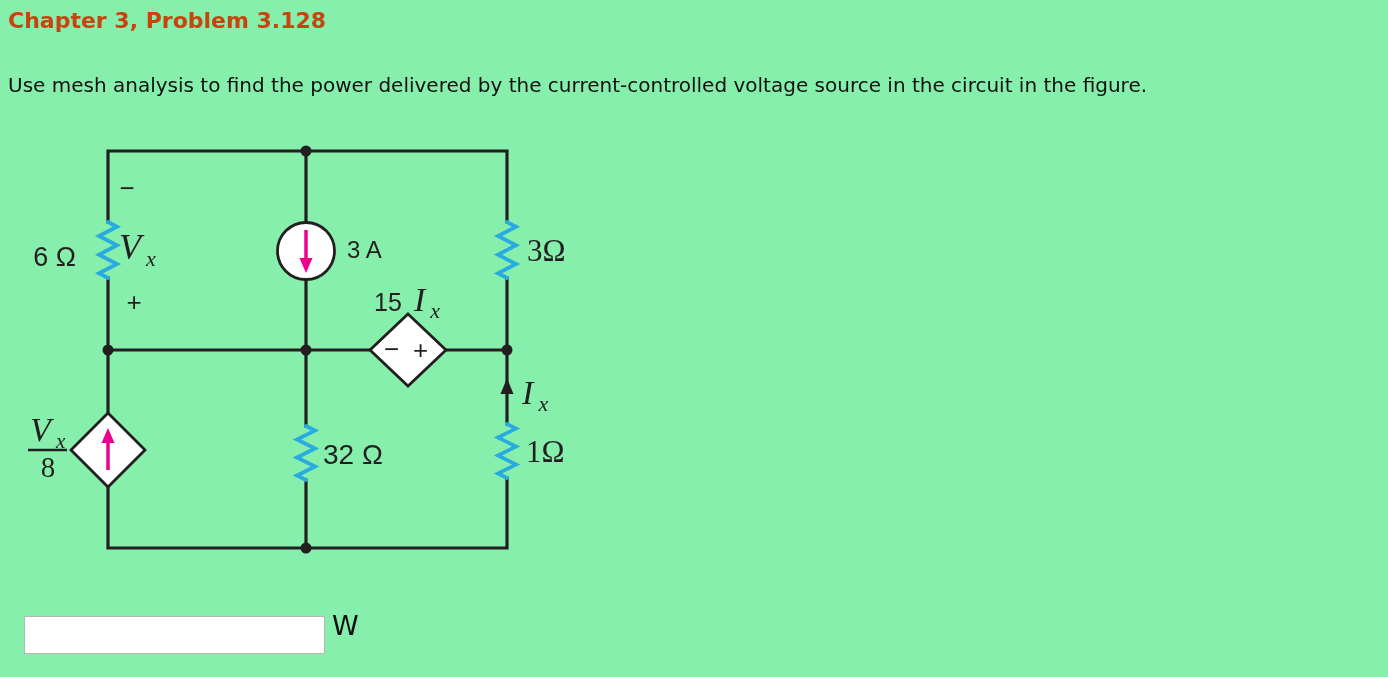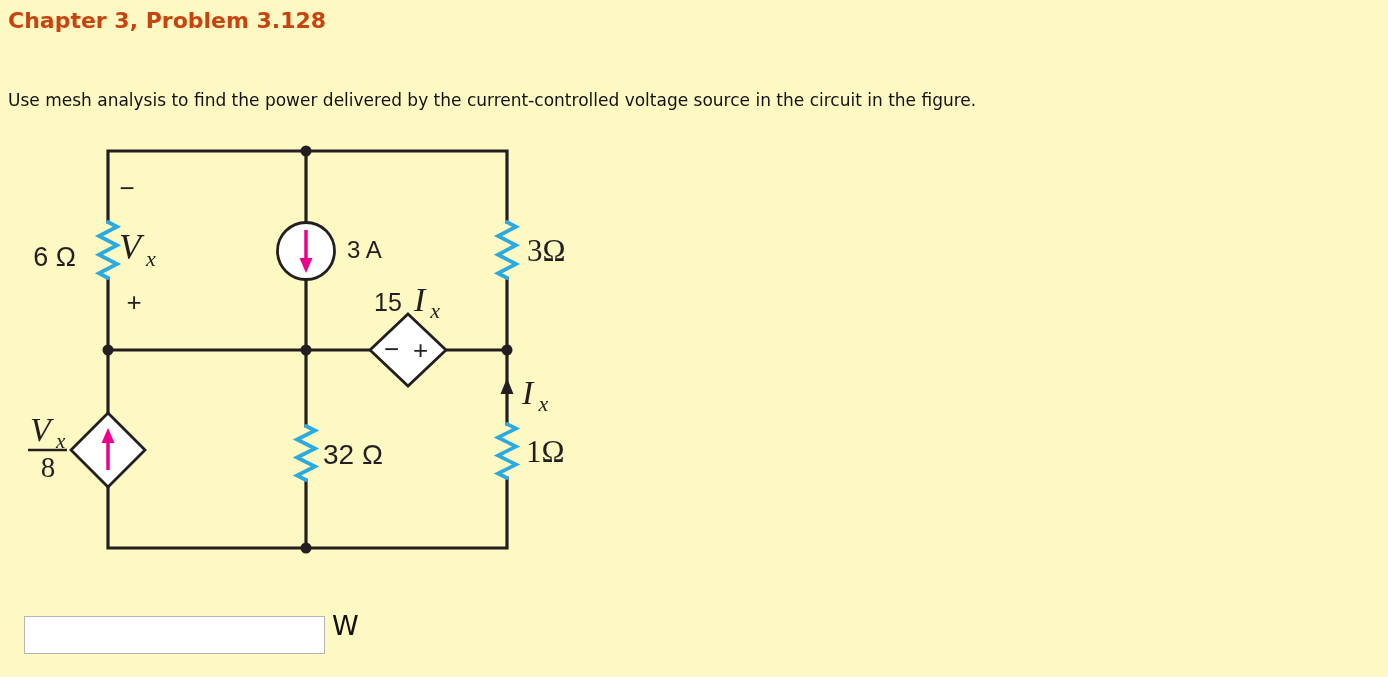--- a/index.html
+++ b/index.html
@@ -1,21 +1,21 @@
 <!DOCTYPE html>
 <html><head>
 <meta charset="utf-8">
 <style>
   html,body{margin:0;padding:0;background:#fff;}
-  #page{position:relative;width:1388px;height:677px;background:#fef9c3;overflow:hidden;
+  #page{position:relative;width:1388px;height:677px;background:#86efac;overflow:hidden;
         font-family:"DejaVu Sans","Liberation Sans",sans-serif;}
   #problem-title{position:absolute;left:8px;top:8px;font-size:22px;font-weight:bold;
         color:#c8430d;white-space:nowrap;}
-  #problem-instruction{position:absolute;left:8px;top:73px;font-size:17px;color:#111;
-        white-space:nowrap;letter-spacing:0px;margin-top:17px;}
+  #problem-instruction{position:absolute;left:8px;top:73px;font-size:20px;color:#111;
+        white-space:nowrap;letter-spacing:0px;}
   #circuit-svg{position:absolute;left:0;top:130px;}
   svg text{fill:#231f20;}
   .sans{font-family:"Liberation Sans","DejaVu Sans",sans-serif;font-style:normal;}
   .ser{font-family:"Liberation Serif","DejaVu Serif",serif;font-style:normal;}
   .ital{font-family:"Liberation Serif","DejaVu Serif",serif;font-style:italic;}
   #answer-input{position:absolute;left:24px;top:616px;width:301px;height:38px;
         box-sizing:border-box;border:1px solid #b6b6b6;background:#fff;font-size:20px;
         padding:0 8px;outline:none;border-radius:0;}
   #answer-unit{position:absolute;left:332px;top:610px;font-size:27px;color:#111;}
 </style>

